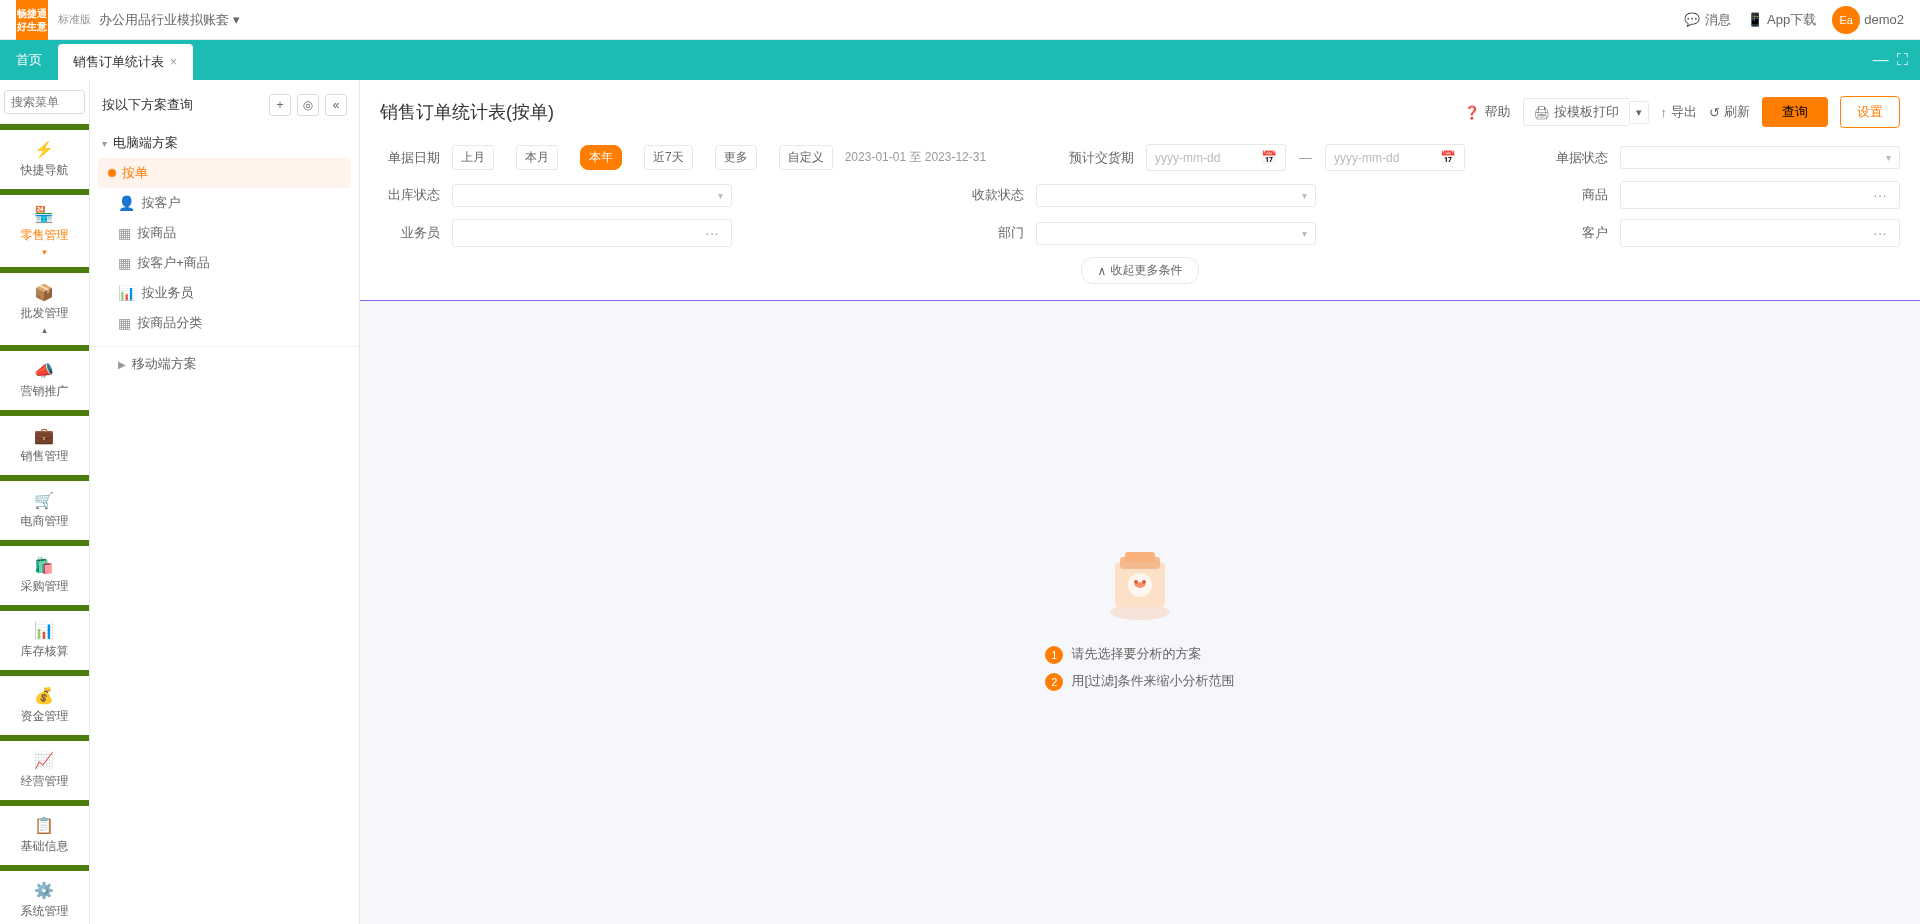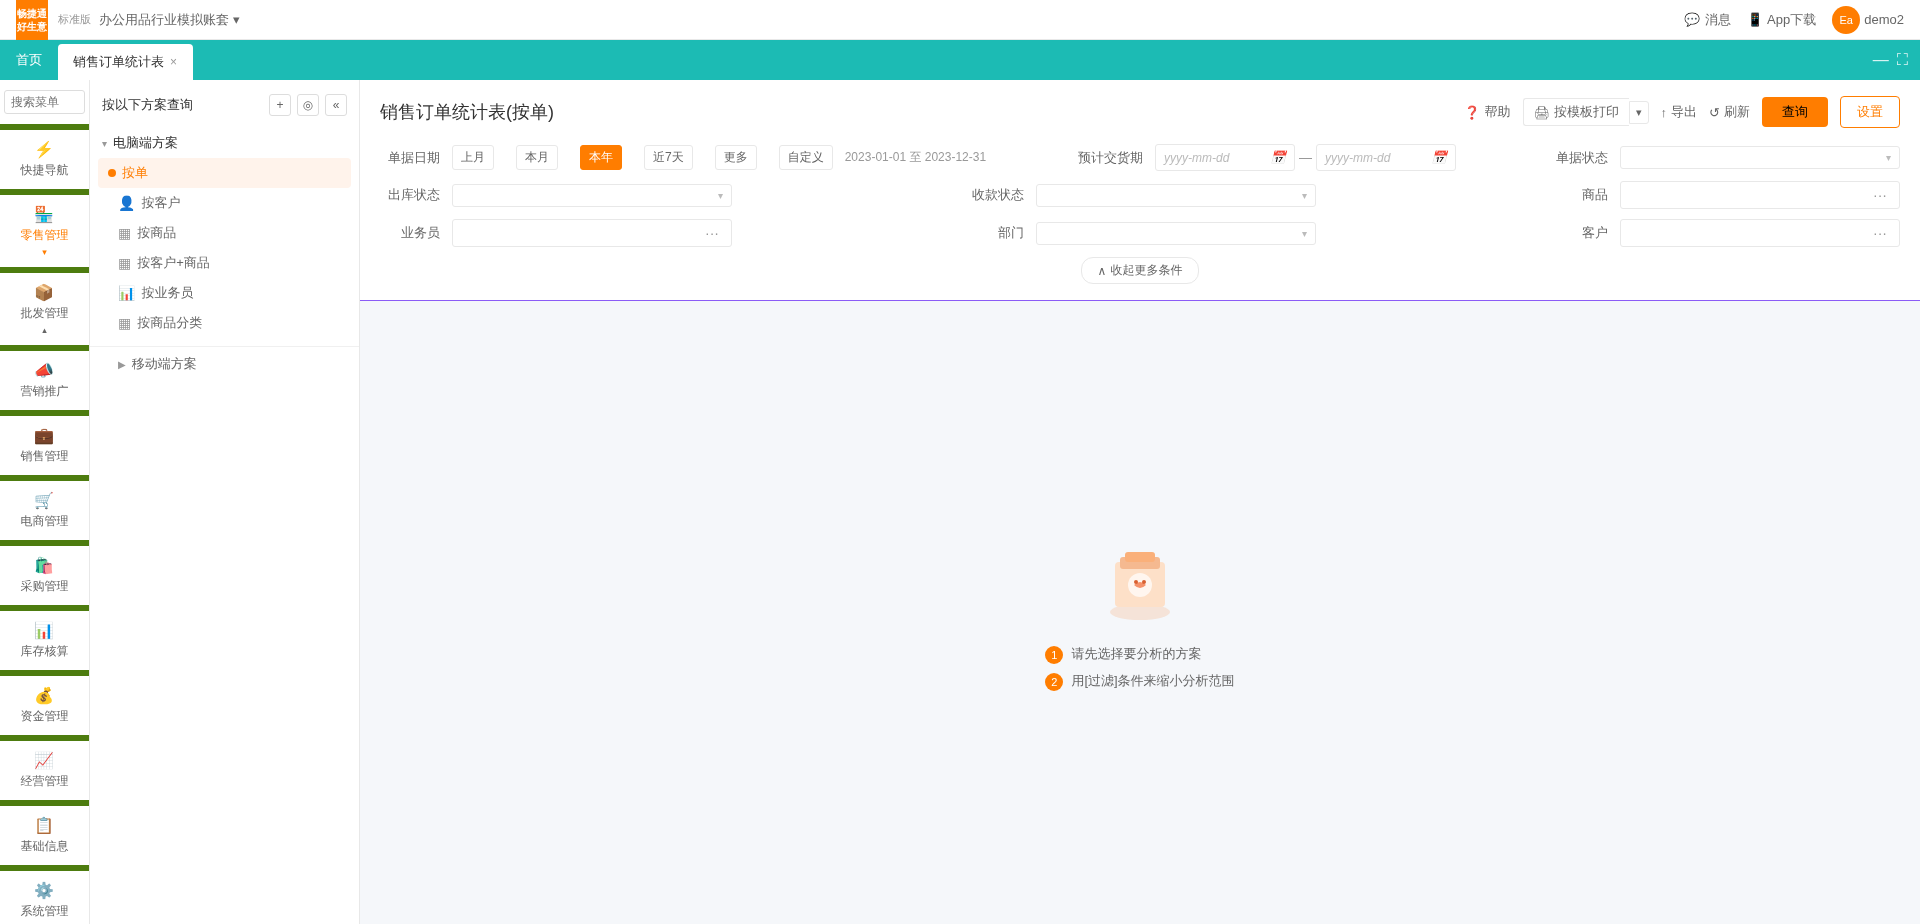--- a/index.html
+++ b/index.html
@@ -59,25 +59,25 @@
     .title-actions { display: flex; gap: 12px; align-items: center; }
     .action-btn { display: flex; align-items: center; gap: 4px; color: #666; font-size: 13px; cursor: pointer; }
     .action-btn-primary { background: #ff7d00; color: #000000; border: none; border-radius: 4px; padding: 6px 20px; font-size: 13px; cursor: pointer; }
     .action-btn-secondary { background: #fff; color: #ff7d00; border: 1px solid #ff7d00; border-radius: 4px; padding: 6px 16px; font-size: 13px; cursor: pointer; }
 
     
     .filter-row { display: flex; align-items: center; gap: 12px; margin-bottom: 10px; }
     .filter-label { color: #666; font-size: 13px; min-width: 60px; text-align: right; }
     .date-filter-group { display: flex; align-items: center; gap: 22px; }
     .date-btn { padding: 3px 8px; border: 1px solid #e8e8e8; border-radius: 3px; cursor: pointer; font-size: 12px; color: #666; background: #fff; }
-    .date-btn.active { background: #ff7d00; color: #fff; border-color: #ff7d00; border-radius: 3px; }
+    .date-btn.active { background: #ff7d00; color: #fff; border-color: #ff7d00; border-radius: 8px; }
     .date-range { color: #999; font-size: 12px; }
     .filter-select { flex: 1; border: 1px solid #e8e8e8; border-radius: 3px; padding: 5px 8px; font-size: 13px; color: #333; background: #fff; display: flex; align-items: center; justify-content: space-between; cursor: pointer; min-width: 200px; }
     .filter-select .arrow { color: #bbb; font-size: 10px; }
-    .date-input-group { display: flex; align-items: center; gap: 4px; font-style: italic; }
+    .date-input-group { display: flex; align-items: center; gap: 13px; }
     .date-input { border: 1px solid #e8e8e8; border-radius: 3px; padding: 5px 8px; font-size: 13px; color: #bbb; width: 140px; display: flex; align-items: center; justify-content: space-between; }
     .date-sep { color: #999; }
     .ellipsis-btn { color: #999; font-size: 14px; cursor: pointer; padding: 0 4px; }
 
     
     .result-area { flex: 1; display: flex; align-items: center; justify-content: center; flex-direction: column; background: #f5f7fa; }
     .empty-state { display: flex; flex-direction: column; align-items: center; gap: 8px; }
     .empty-steps { margin-top: 10px; }
     .empty-step { display: flex; align-items: flex-start; gap: 8px; margin-bottom: 8px; font-size: 13px; color: #666; }
     .step-num { width: 18px; height: 18px; border-radius: 50%; background: #ff7d00; color: #fff; display: flex; align-items: center; justify-content: center; font-size: 11px; flex-shrink: 0; margin-top: 1px; }

